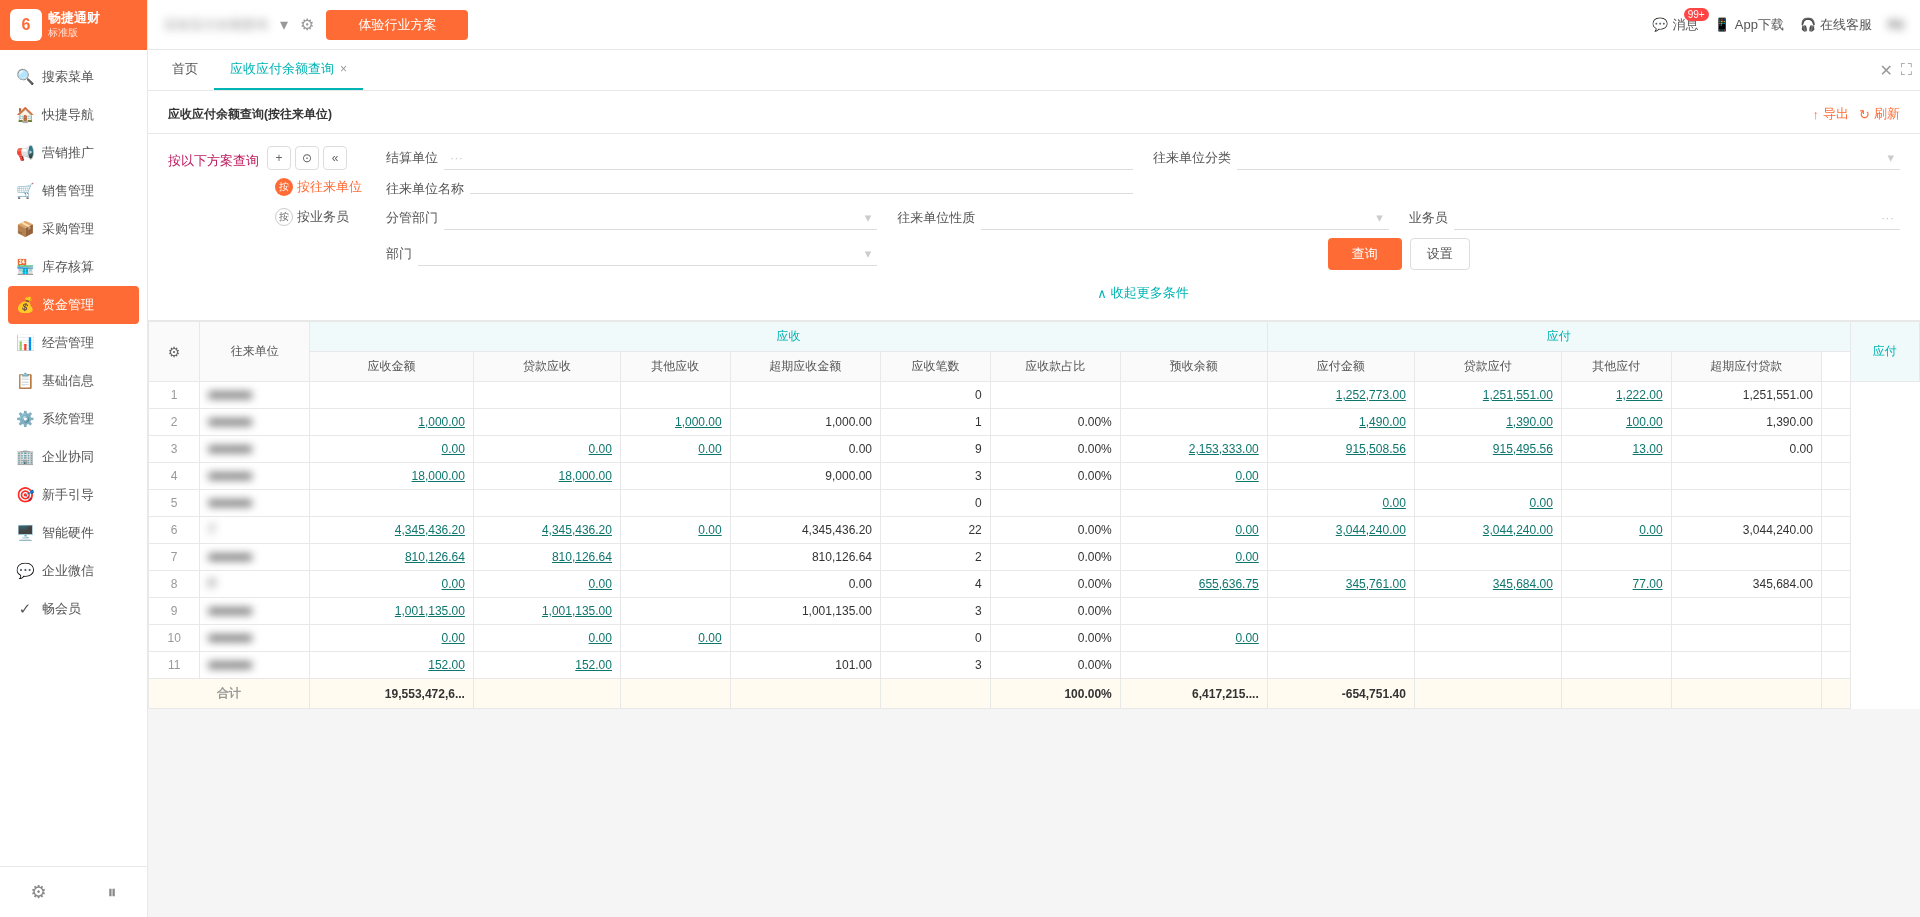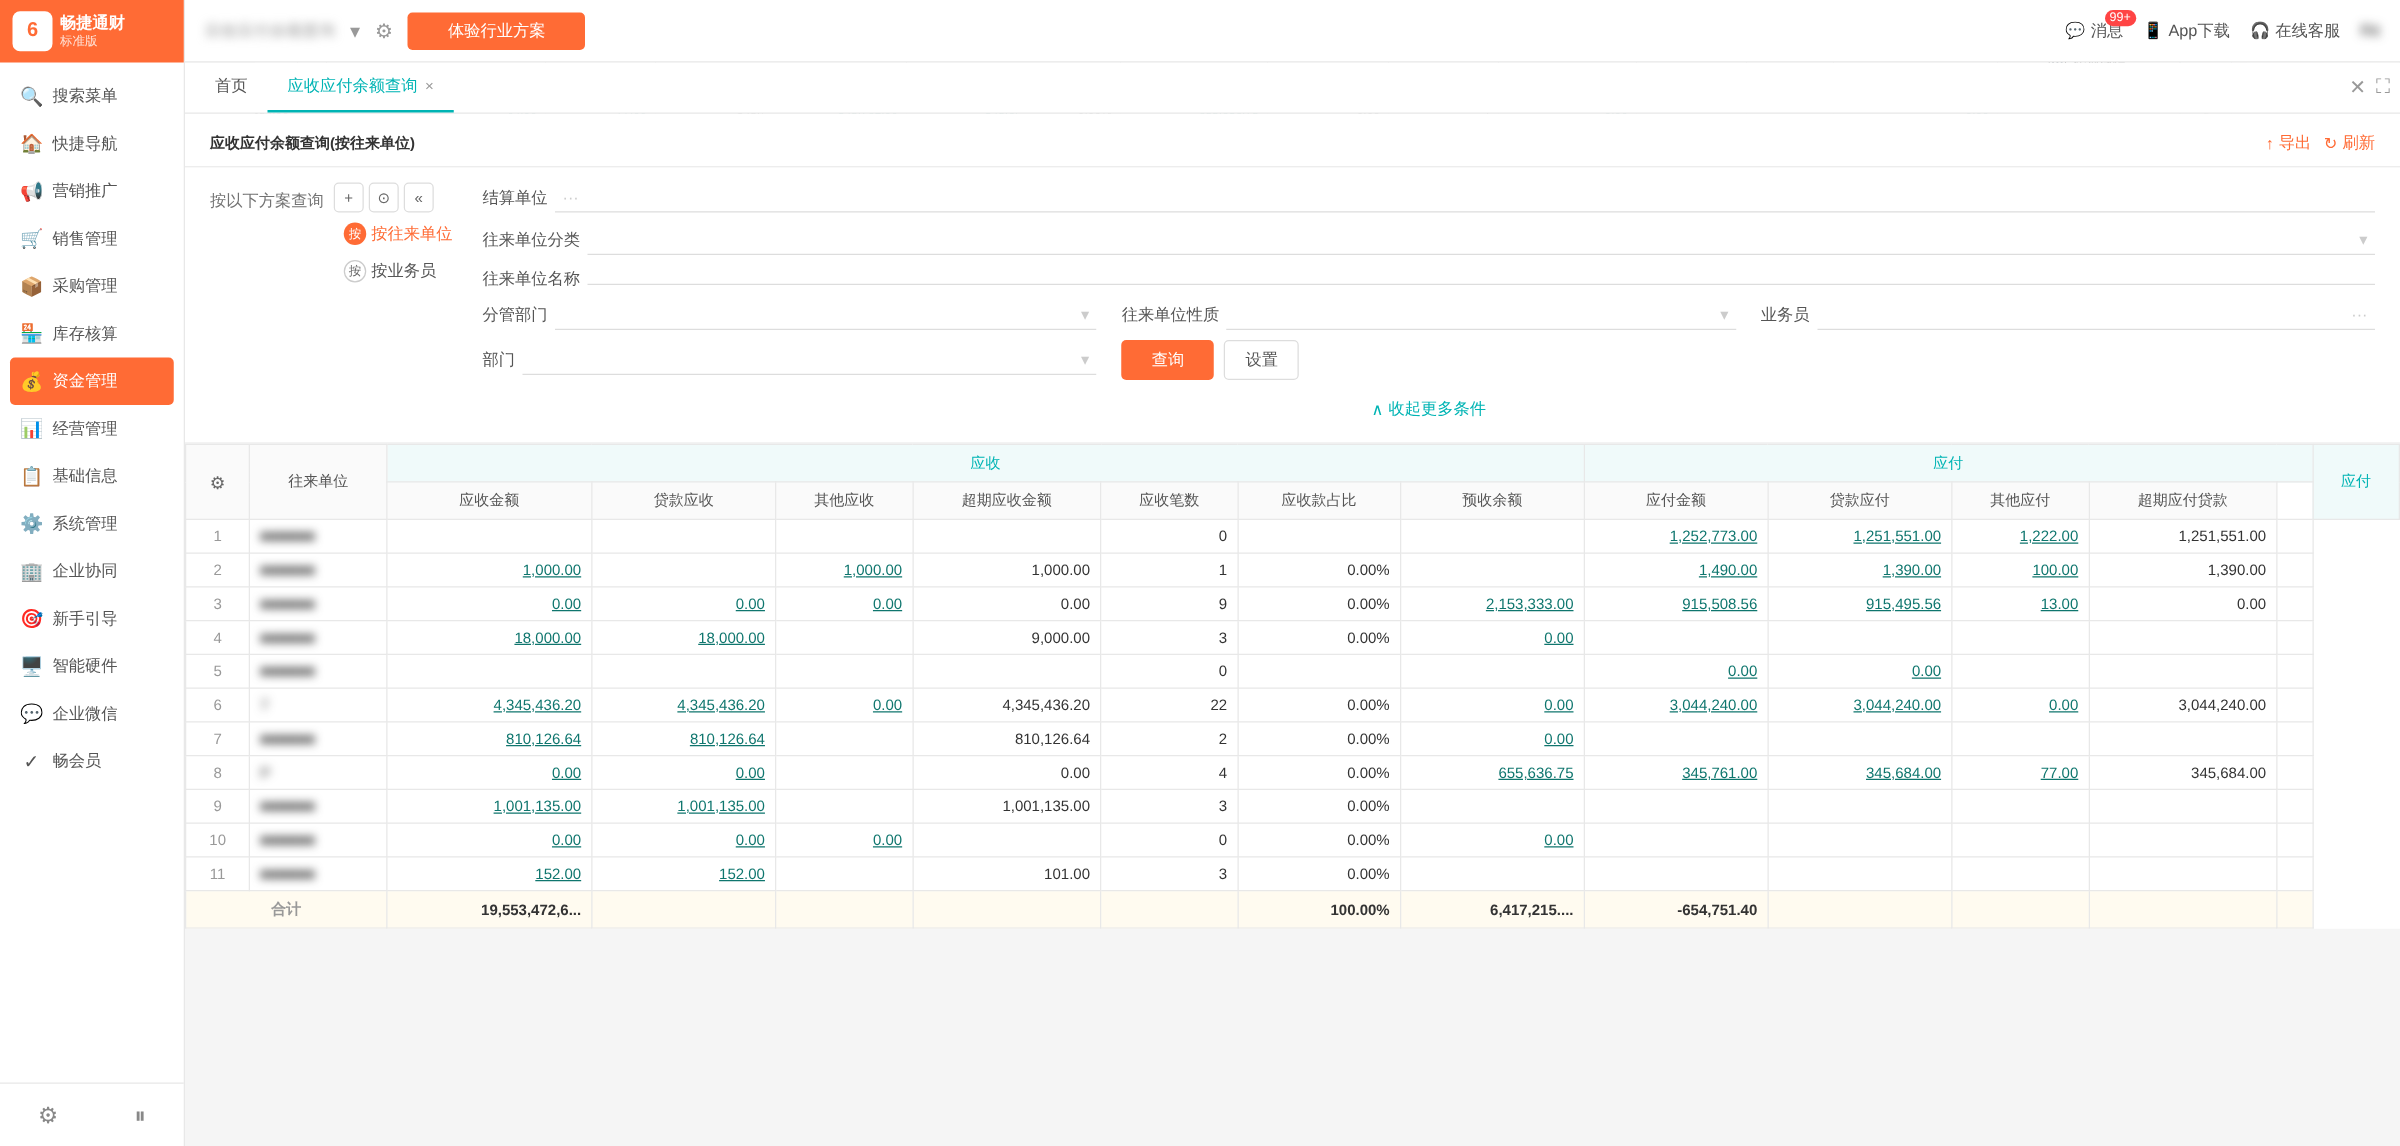--- a/index.html
+++ b/index.html
@@ -87,21 +87,21 @@
     .page-header-actions { display: flex; gap: 10px; align-items: center; }
     .btn-export, .btn-refresh {
       display: flex; align-items: center; gap: 4px; color: #ff6b35; font-size: 13px; cursor: pointer; border: none; background: none;
     }
 
     
     .filter-area {
       background: #fff; padding: 12px 20px; border-bottom: 1px solid #e8e8e8;
     }
     .filter-left { display: flex; align-items: flex-start; gap: 8px; flex: 0 0 auto; }
-    .filter-label { font-size: 13px; color: #737373; white-space: nowrap; padding-top: 6px; }
+    .filter-label { font-size: 13px; color: #be185d; white-space: nowrap; padding-top: 6px; }
     .filter-btn-group { display: flex; flex-direction: column; gap: 4px; }
     .filter-btn-row { display: flex; gap: 4px; align-items: center; }
     .filter-icon-btn { width: 24px; height: 24px; border: 1px solid #ddd; border-radius: 4px; display: flex; align-items: center; justify-content: center; cursor: pointer; color: #666; font-size: 12px; }
     .filter-option {
       display: flex; align-items: center; gap: 4px; padding: 4px 8px;
       cursor: pointer; border-radius: 4px; color: #555; font-size: 13px;
     }
     .filter-option.active { color: #ff6b35; }
     .filter-option-icon { width: 18px; height: 18px; border-radius: 50%; background: #ff6b35; color: #fff; font-size: 10px; display: flex; align-items: center; justify-content: center; }
     .filter-option-icon2 { width: 18px; height: 18px; border-radius: 50%; border: 1px solid #ccc; color: #666; font-size: 10px; display: flex; align-items: center; justify-content: center; }
@@ -303,21 +303,21 @@
             </div>
             <div class="filter-option">
               <div class="filter-option-icon2">按</div>
               <span>按业务员</span>
             </div>
           </div>
         </div>
 
         <div style="flex:1; display:flex; flex-direction:column; gap:8px;">
 
-          <div style="display:grid; grid-template-columns:repeat(1,1fr); gap:10px 20px;">
+          <div style="display:grid; grid-template-columns:repeat(2,1fr); gap:10px 20px;">
             <div class="filter-field">
               <span class="filter-field-label">结算单位</span>
               <div class="filter-field-input" style="border:none; border-bottom:1px solid #ddd;">
                 <span style="color:#ccc;">···</span>
               </div>
             </div>
             <div class="filter-field">
               <span class="filter-field-label">往来单位分类</span>
               <div class="filter-field-input" style="flex:1; border:none; border-bottom:1px solid #ddd; display:flex; justify-content:flex-end;">
                 <span style="color:#ccc;">▾</span>
@@ -350,21 +350,21 @@
             </div>
           </div>
 
           <div style="display:grid; grid-template-columns:repeat(3,1fr); gap:10px 20px;">
             <div class="filter-field">
               <span class="filter-field-label">部门</span>
               <div class="filter-field-input" style="flex:1; border:none; border-bottom:1px solid #ddd; display:flex; justify-content:flex-end;">
                 <span style="color:#ccc;">▾</span>
               </div>
             </div>
-            <div style="display:flex; align-items:flex-end; justify-content:flex-start; grid-column: 2 / 4;">
+            <div style="display:flex; align-items:flex-end; justify-content:center; grid-column: 2 / 4;">
               <div style="display:flex; gap:8px;">
                 <button class="btn-query">查询</button>
                 <button class="btn-set">设置</button>
               </div>
             </div>
           </div>
 
           <div class="collapse-btn">
             <span>∧</span>
             <span>收起更多条件</span>

